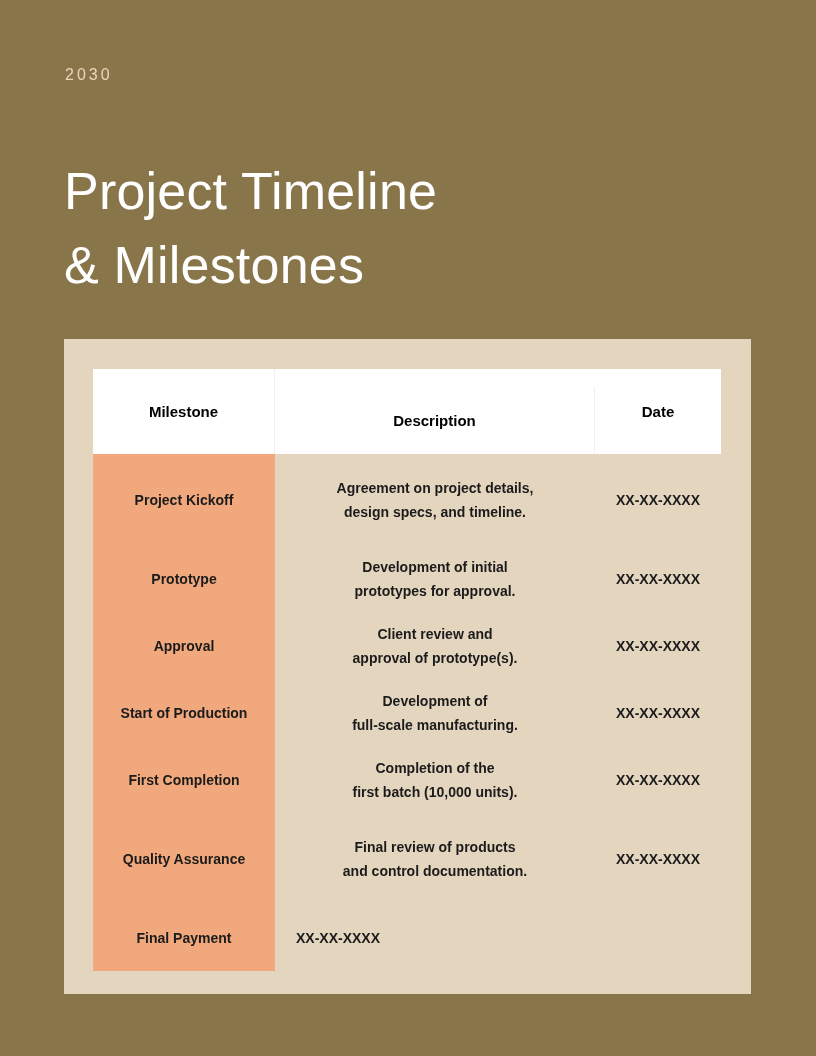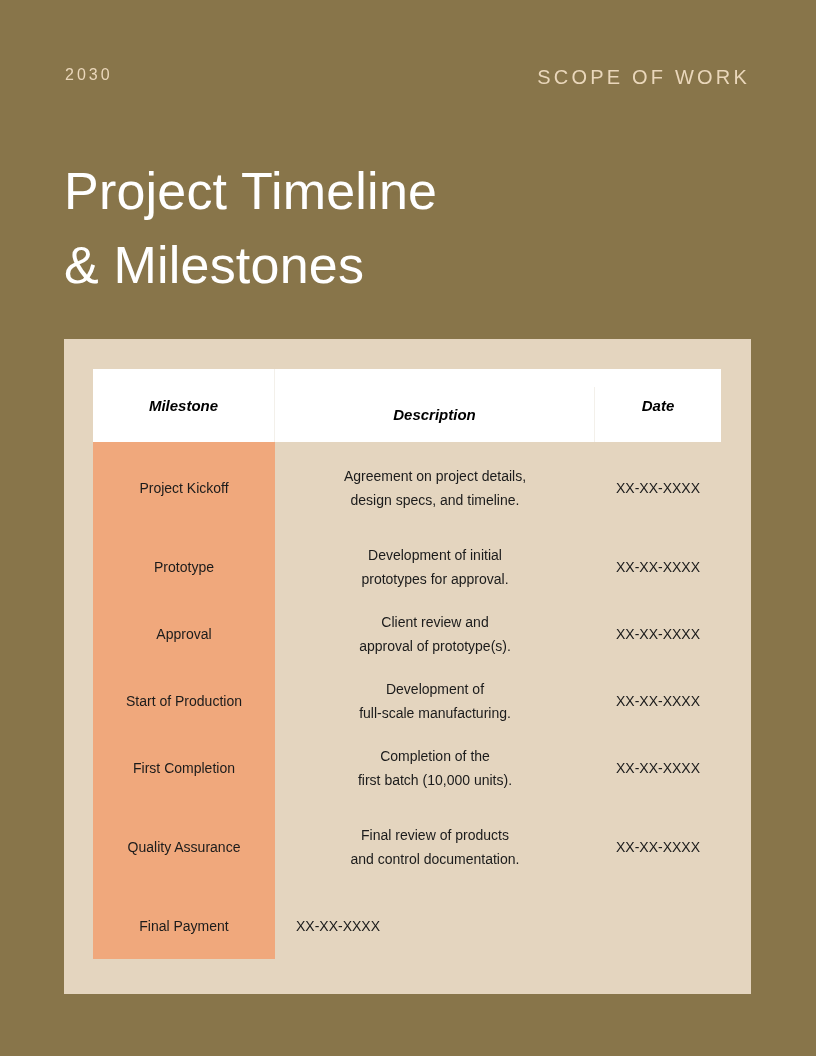--- a/index.html
+++ b/index.html
@@ -15,37 +15,36 @@
     .title {
       position: absolute; left: 64px; top: 154px;
       font-size: 52px; line-height: 74px; color: #ffffff; font-weight: normal;
       margin: 0; letter-spacing: 0.2px;
     }
     .panel {
       position: absolute; left: 64px; top: 339px; width: 687px; height: 655px;
       background: #e4d5bf;
     }
     .table { position: absolute; left: 29px; top: 30px; width: 628px; }
-    .thead { display: flex; height: 73px; background: #ffffff; font-style: italic; }
+    .thead { display: flex; height: 85px; background: #ffffff; }
     .th { display: flex; align-items: center; justify-content: center; font-weight: bold; font-size: 15px; color: #000; }
     .c1 { width: 182px; }
     .c2 { width: 320px; }
     .c3 { width: 126px; }
     .thead .c1 { border-right: 1px solid #f3f0ea; box-sizing: border-box; }
     .thead .c2 { border-right: 1px solid #f3f0ea; box-sizing: border-box; margin-top: 18px; }
-    .row { display: flex; }
+    .row { display: flex; font-weight: bold; }
     .row .cell { display: flex; align-items: center; justify-content: center; text-align: center; font-size: 14px; color: #1b1b1b; line-height: 24px; }
     .row .c1 { background: #f0a87c; }
   </style>
 </head>
 <body>
 
 <div class="topbar">
   <span class="year">2030</span>
-  <span class="scope">SCOPE OF WORK</span>
 </div>
 
 <h1 class="title">
   <span>Project Timeline</span><br>
   <span>&amp; Milestones</span>
 </h1>
 
 <div class="panel">
   <div class="table">
     <div class="thead">

